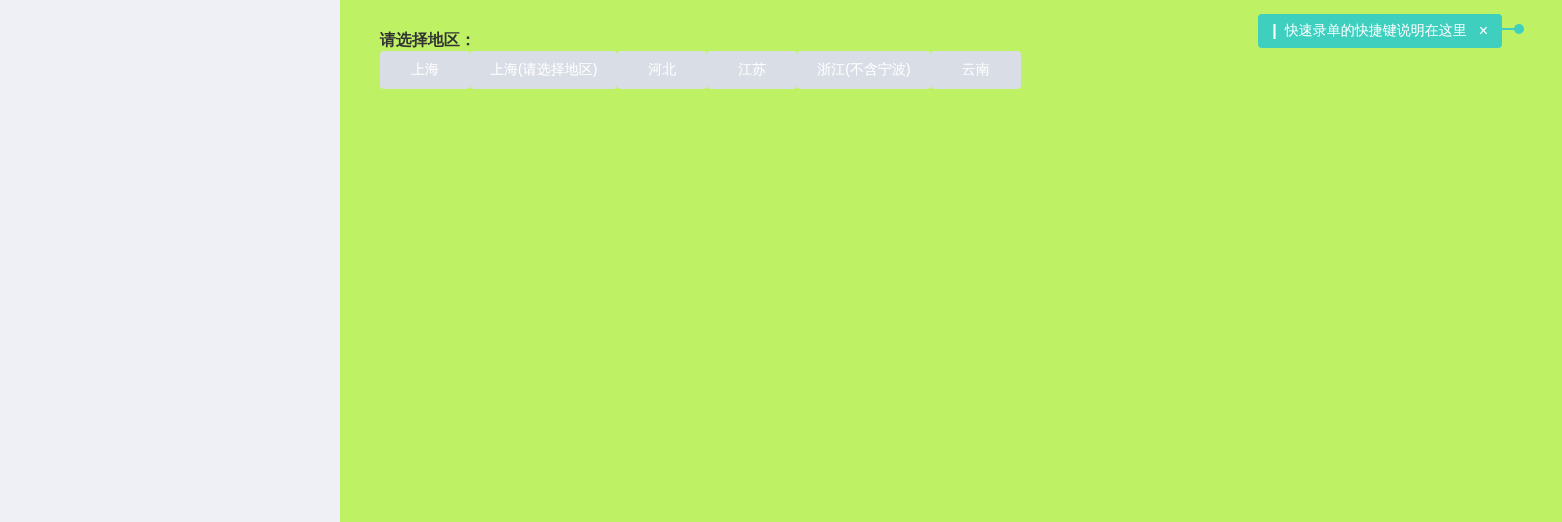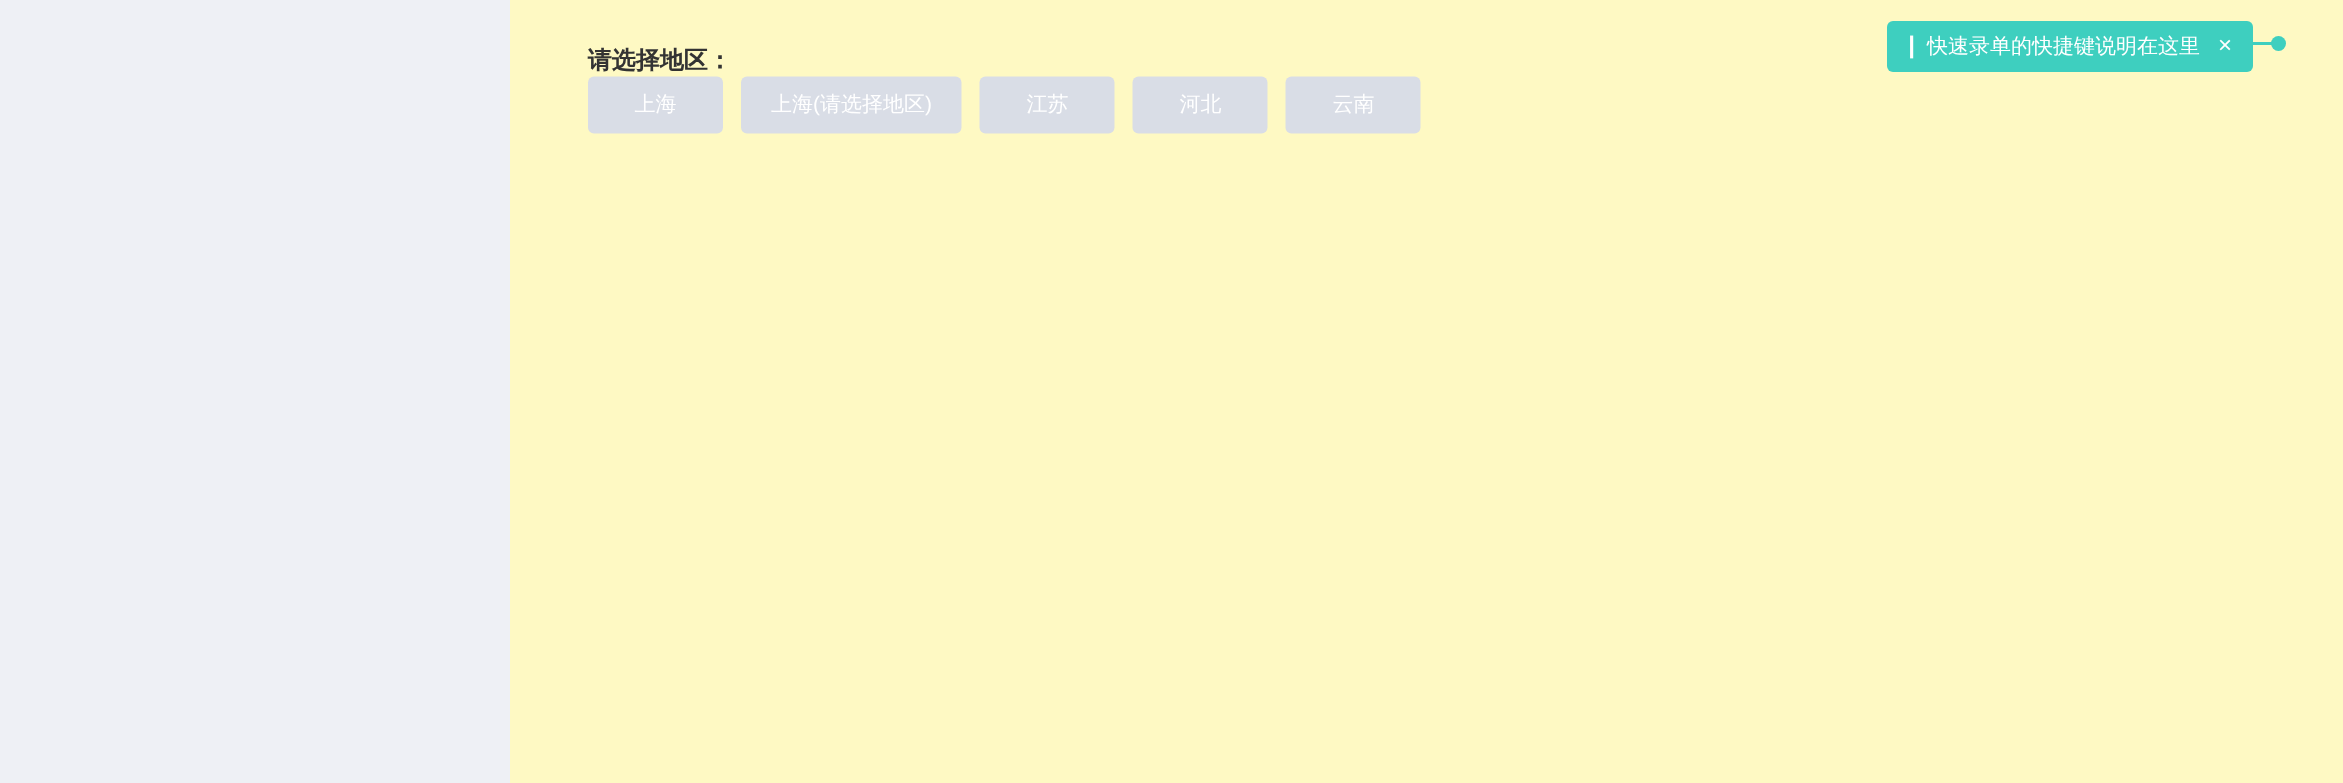--- a/index.html
+++ b/index.html
@@ -24,35 +24,34 @@
 
     .sidebar {
       width: 340px;
       height: 100%;
       background: #eef0f5;
       flex-shrink: 0;
     }
 
     .main-content {
       flex: 1;
-      background: #fef9c3;
+      background: #bef264;
       position: relative;
-      padding: 30px 52px;
+      padding: 30px 40px;
     }
 
     .page-title {
       font-size: 16px;
       color: #333333;
       font-weight: bold;
     }
 
     .region-buttons {
       display: flex;
       flex-wrap: wrap;
-      gap: 12px;
     }
 
     .region-btn {
       background: #d9dde6;
       border: none;
       border-radius: 4px;
       padding: 10px 20px;
       font-size: 14px;
       color: #ffffff;
       cursor: pointer;
@@ -121,19 +120,20 @@
       <span class="tooltip-close">×</span>
     </div>
     <div class="tooltip-line"></div>
     <div class="tooltip-dot"></div>
 
     <div class="page-title">请选择地区：</div>
 
     <div class="region-buttons" id="region-container">
     <button class="region-btn">上海</button>
         <button class="region-btn">上海(请选择地区)</button>
+        <button class="region-btn">河北</button>
         <button class="region-btn">江苏</button>
-        <button class="region-btn">河北</button>
+        <button class="region-btn">浙江(不含宁波)</button>
         <button class="region-btn">云南</button>
       </div>
 
   </div>
 </div>
 
 </body></html>

